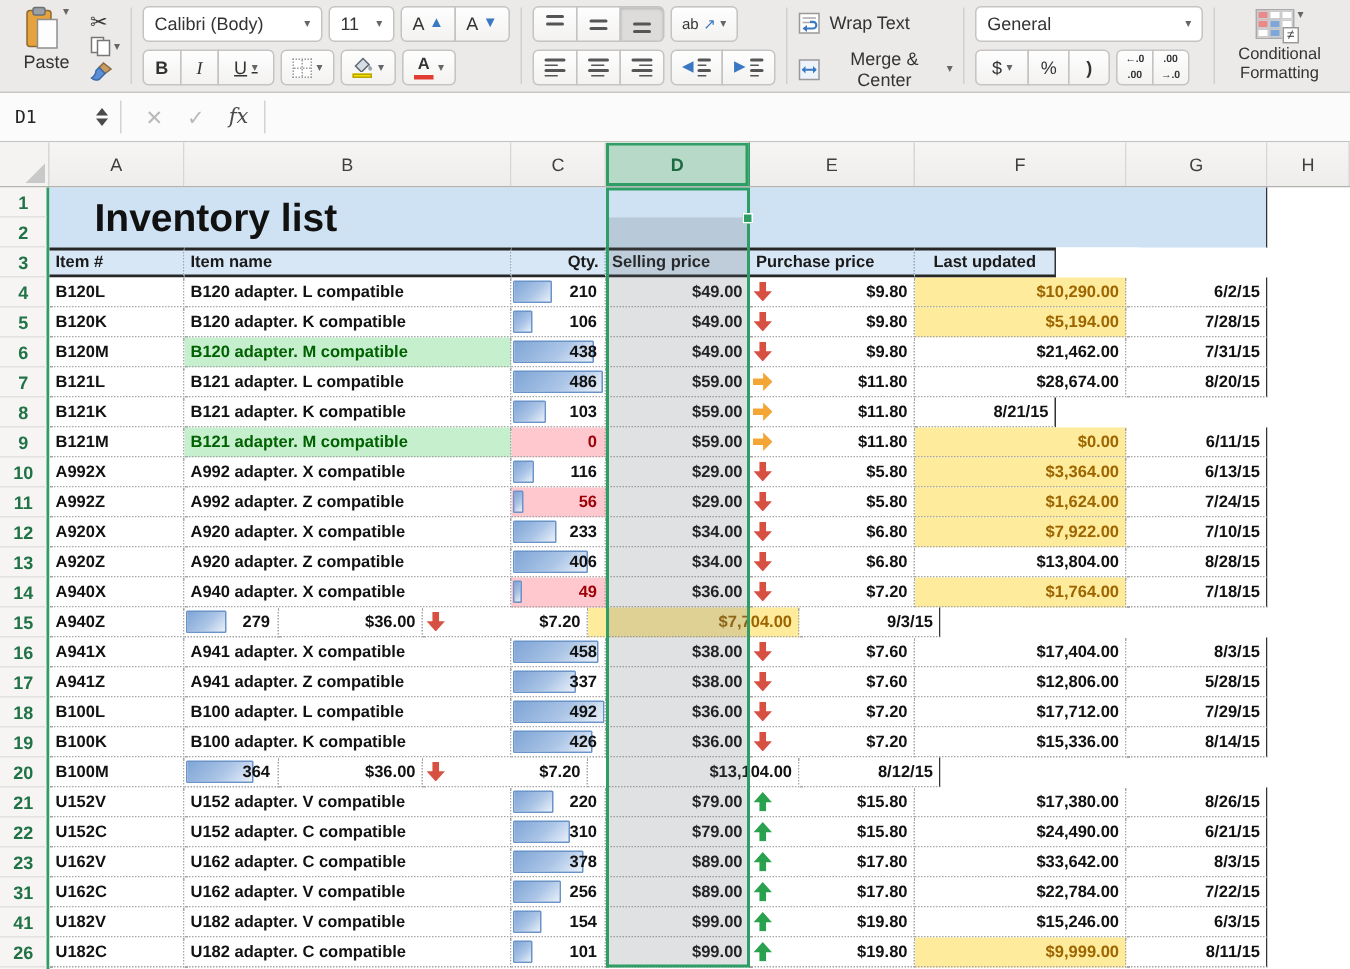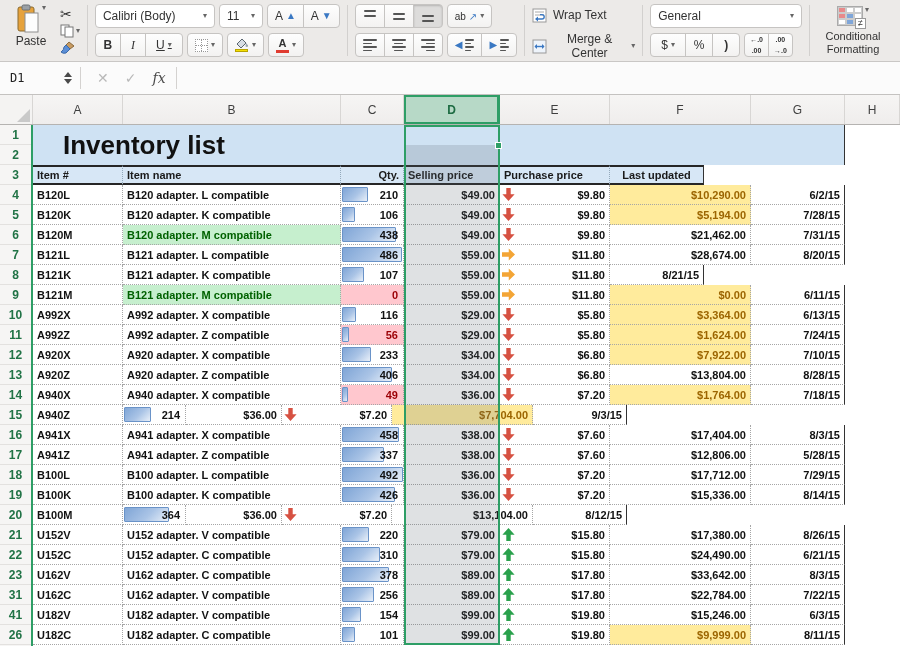--- a/index.html
+++ b/index.html
@@ -552,21 +552,21 @@
     <div class="c cf2">$28,674.00</div>
     <div class="c cg">8/20/15</div>
     <div class="c chh"></div>
   </div>
 
   <div class="drow">
     <div class="c ca">B121K</div>
     <div class="c cb">B121 adapter. K compatible</div>
     <div class="c cc">
       <div class="bar" style="width: 35.2%;"></div>
-      <span class="qv">107</span>
+      <span class="qv">103</span>
     </div>
     <div class="c cd">$59.00</div>
     <div class="c ce">
       <span class="arr arrow-right"></span>
       <span class="bv">$11.80</span>
     </div>
     <div class="c cg">8/21/15</div>
     <div class="c chh"></div>
   </div>
 
@@ -669,21 +669,21 @@
     </div>
     <div class="c cf2 neutral">$1,764.00</div>
     <div class="c cg">7/18/15</div>
     <div class="c chh"></div>
   </div>
 
   <div class="drow">
     <div class="c ca">A940Z</div>
     <div class="c cc">
       <div class="bar" style="width: 42.8%;"></div>
-      <span class="qv">214</span>
+      <span class="qv">279</span>
     </div>
     <div class="c cd">$36.00</div>
     <div class="c ce">
       <span class="arr arrow-down"></span>
       <span class="bv">$7.20</span>
     </div>
     <div class="c cf2 neutral">$7,704.00</div>
     <div class="c cg">9/3/15</div>
     <div class="c chh"></div>
   </div>

